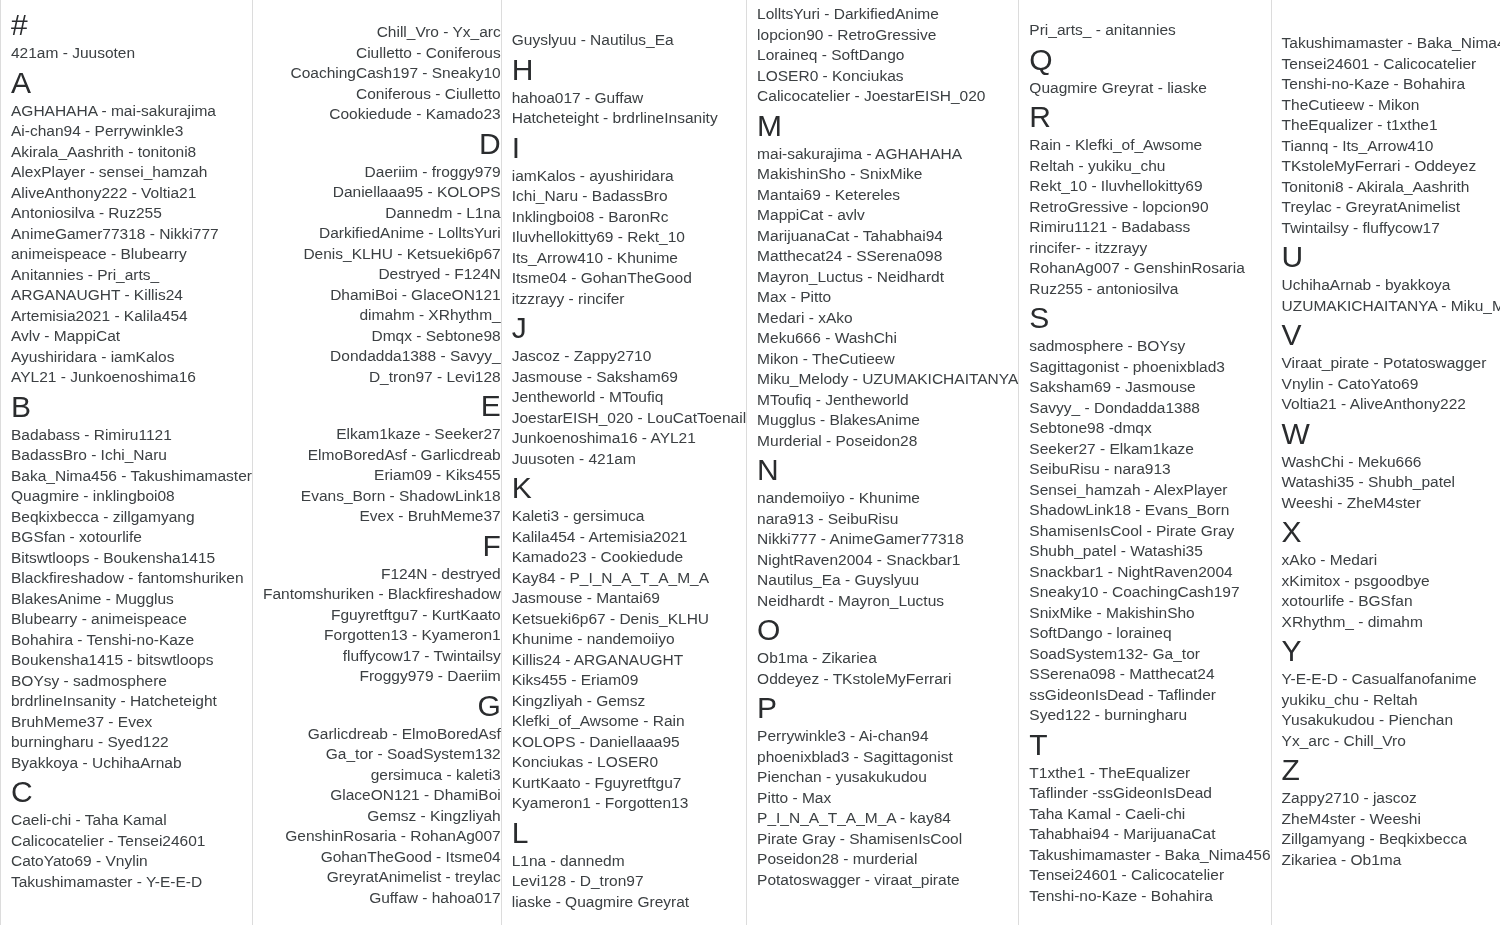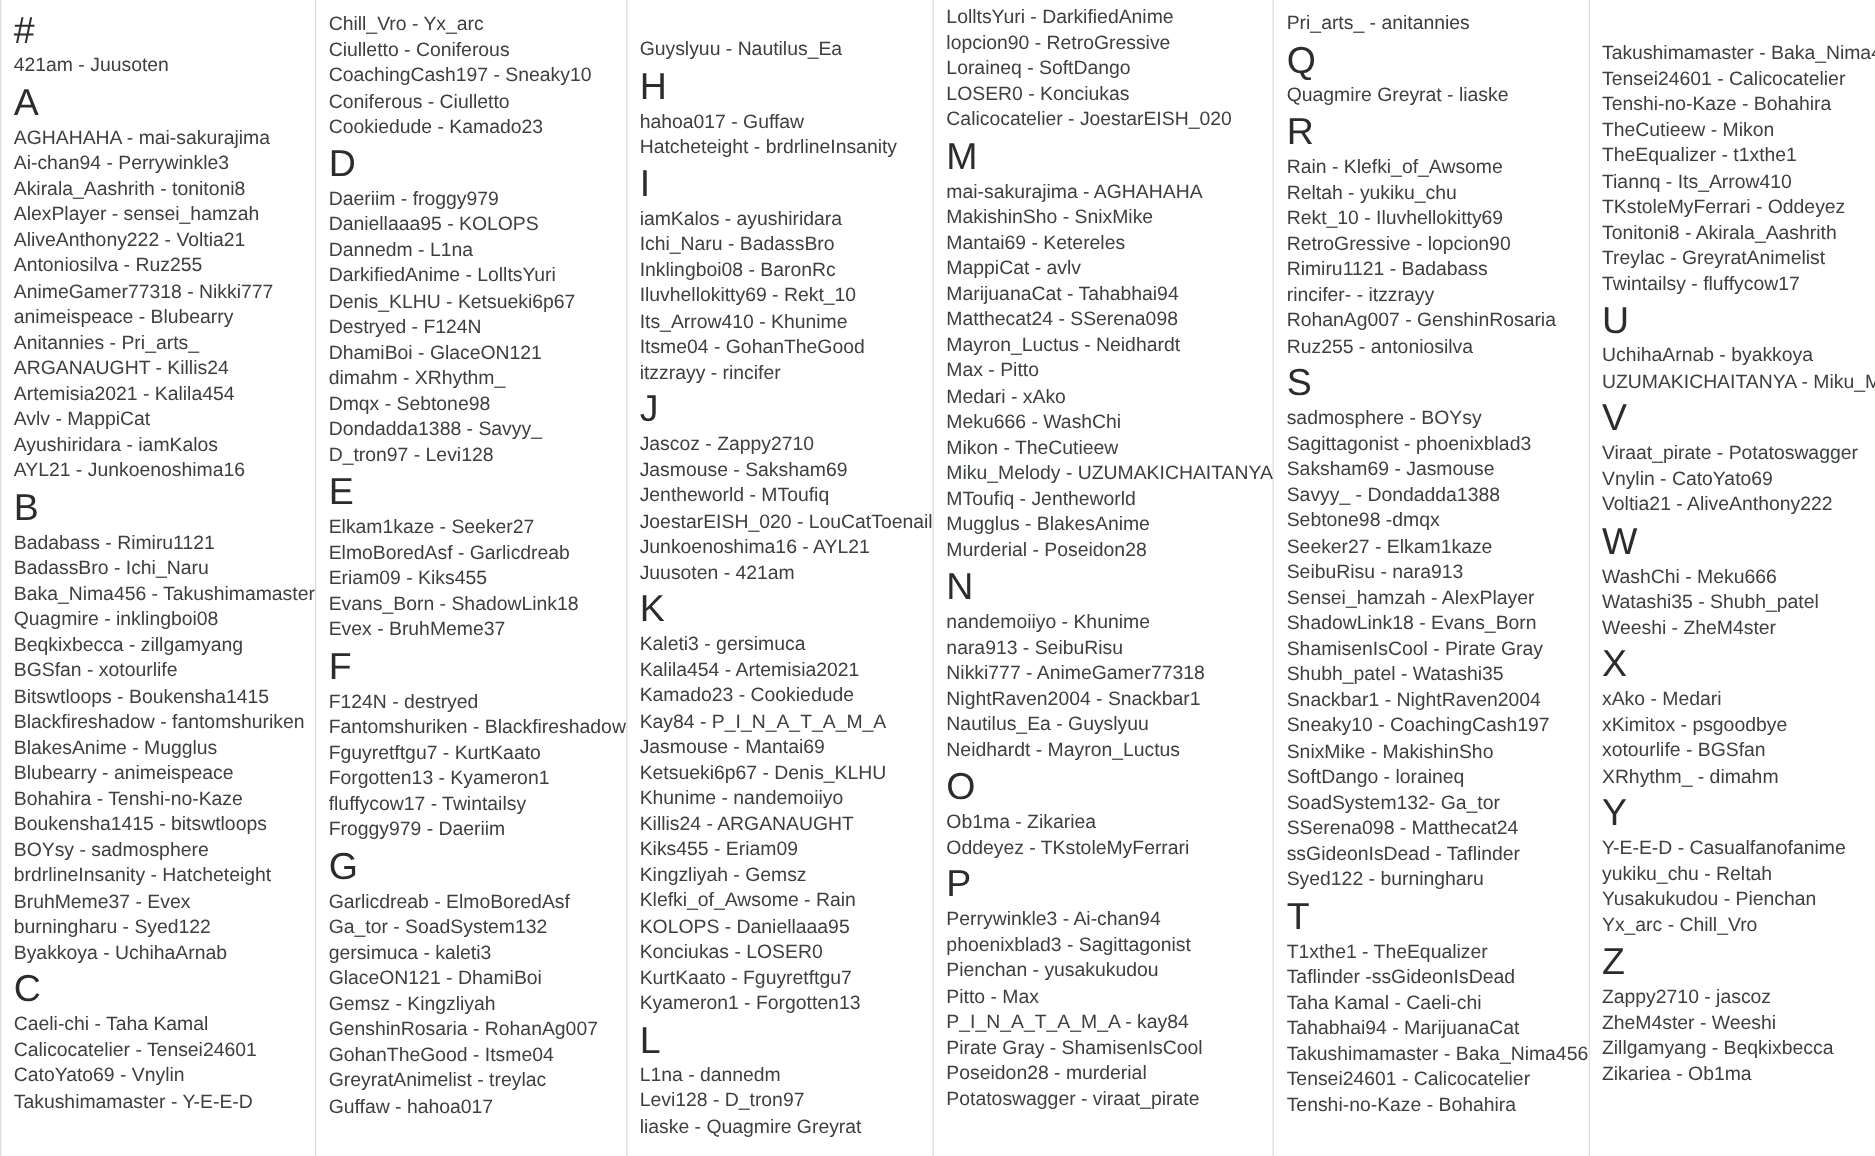--- a/index.html
+++ b/index.html
@@ -22,24 +22,24 @@
     flex:1 1 0;
     border-right:1px solid var(--divider);
     padding:0 0 0 10px;
     box-sizing:border-box;
     overflow:visible;
     white-space:nowrap;
   }
   .col:last-child{border-right:none;}
   
   .col:nth-child(1){padding-top:6px;}
-  .col:nth-child(2){padding-top:10px;}
+  .col:nth-child(2){padding-top:22px;text-align:right;}
   .col:nth-child(3){padding-top:30px;}
   .col:nth-child(4){padding-top:4px;}
-  .col:nth-child(5){padding-top:9px;}
+  .col:nth-child(5){padding-top:20px;}
   .col:nth-child(6){padding-top:33px;}
   .letter{
     font-size:30px;
     line-height:33px;
     margin:2px 0 2px 0;
     color:var(--heading);
     font-weight:400;
   }
   .entry{
     font-size:15.5px;

